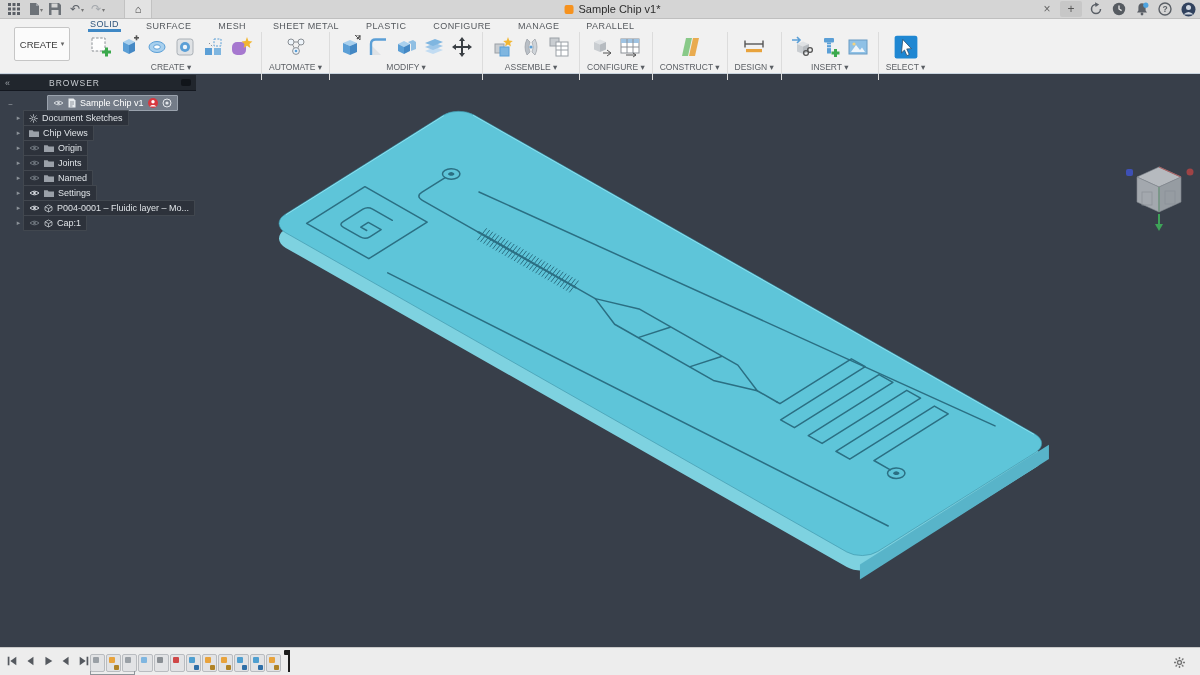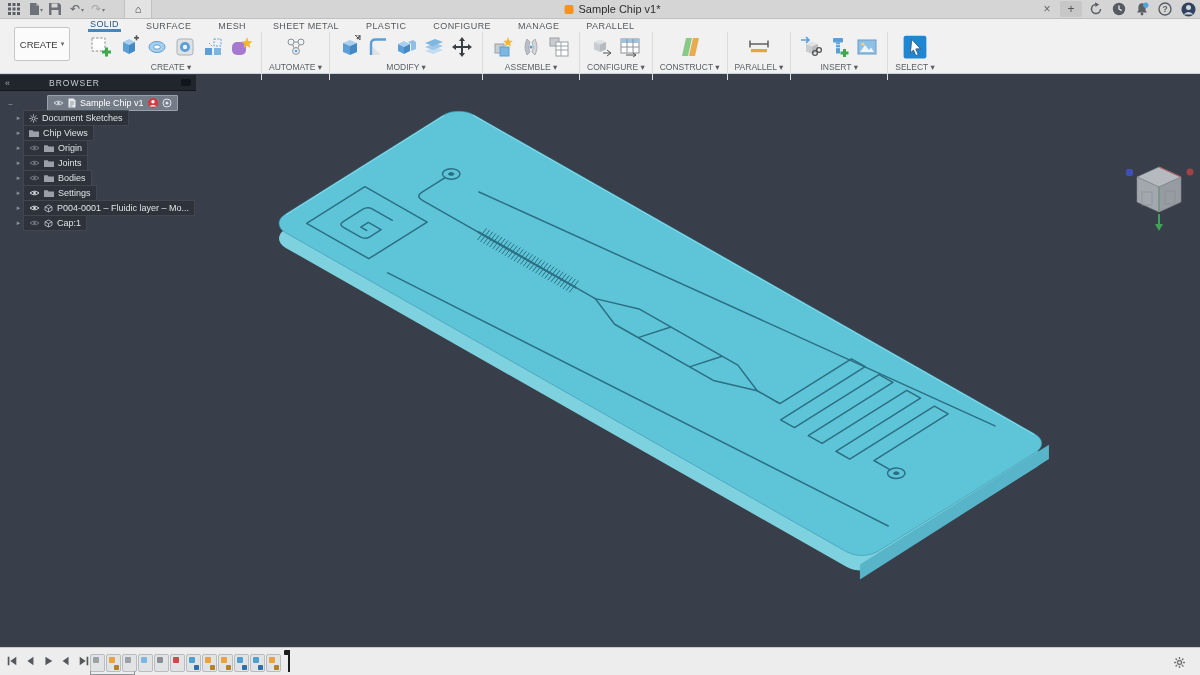--- a/index.html
+++ b/index.html
@@ -441,21 +441,21 @@
           <div class="ticons">
             <div class="ticon">
               <svg width="24" height="24" viewBox="0 0 24 24">
                 <line x1="3" y1="9" x2="21" y2="9" stroke="#555" stroke-width="1.4"></line>
                 <line x1="3" y1="5.5" x2="3" y2="12.5" stroke="#555" stroke-width="1.4"></line>
                 <line x1="21" y1="5.5" x2="21" y2="12.5" stroke="#555" stroke-width="1.4"></line>
                 <rect x="4" y="14" width="16" height="3.2" fill="#e8a33d"></rect>
               </svg>
             </div>
           </div>
-          <div class="tlabel">PARALLEL ▾</div>
+          <div class="tlabel">DESIGN ▾</div>
         </div>
         <div class="tsep"></div>
         <div class="tgroup">
           <div class="ticons">
             <div class="ticon">
               <svg width="24" height="24" viewBox="0 0 24 24">
                 <polygon points="7,9 13,6.5 19,9 13,11.5" fill="#dfe2e5"></polygon>
                 <polygon points="7,9 13,11.5 13,19 7,16.5" fill="#c9cdd1"></polygon>
                 <polygon points="19,9 13,11.5 13,19 19,16.5" fill="#b6bbc0"></polygon>
                 <path d="M2,5 H10 M7,2 L10,5 L7,8" fill="none" stroke="#5b9fd6" stroke-width="1.6"></path>
@@ -602,21 +602,21 @@
               <svg width="11" height="8" viewBox="0 0 11 8">
                 <path d="M1,4 Q5.5,0.3 10,4 Q5.5,7.7 1,4 Z" fill="none" stroke="#70777f" stroke-width="1"></path>
                 <circle cx="5.5" cy="4" r="1.3" fill="#70777f"></circle>
               </svg>
             </span>
             <span class="btype">
               <svg width="10" height="8" viewBox="0 0 10 8">
                 <path d="M0,1.2 H3.6 L4.6,2.4 H10 V8 H0 Z" fill="#9aa0a8"></path>
               </svg>
             </span>
-            <span class="blab">Bodies</span>
+            <span class="blab">Named</span>
           </span>
         </div>
         <div class="brow">
           <span class="bexp">▸</span>
           <span class="bbox">
             <span class="beye">
               <svg width="11" height="8" viewBox="0 0 11 8">
                 <path d="M1,4 Q5.5,0.3 10,4 Q5.5,7.7 1,4 Z" fill="none" stroke="#d6dadf" stroke-width="1"></path>
                 <circle cx="5.5" cy="4" r="1.3" fill="#d6dadf"></circle>
               </svg>

